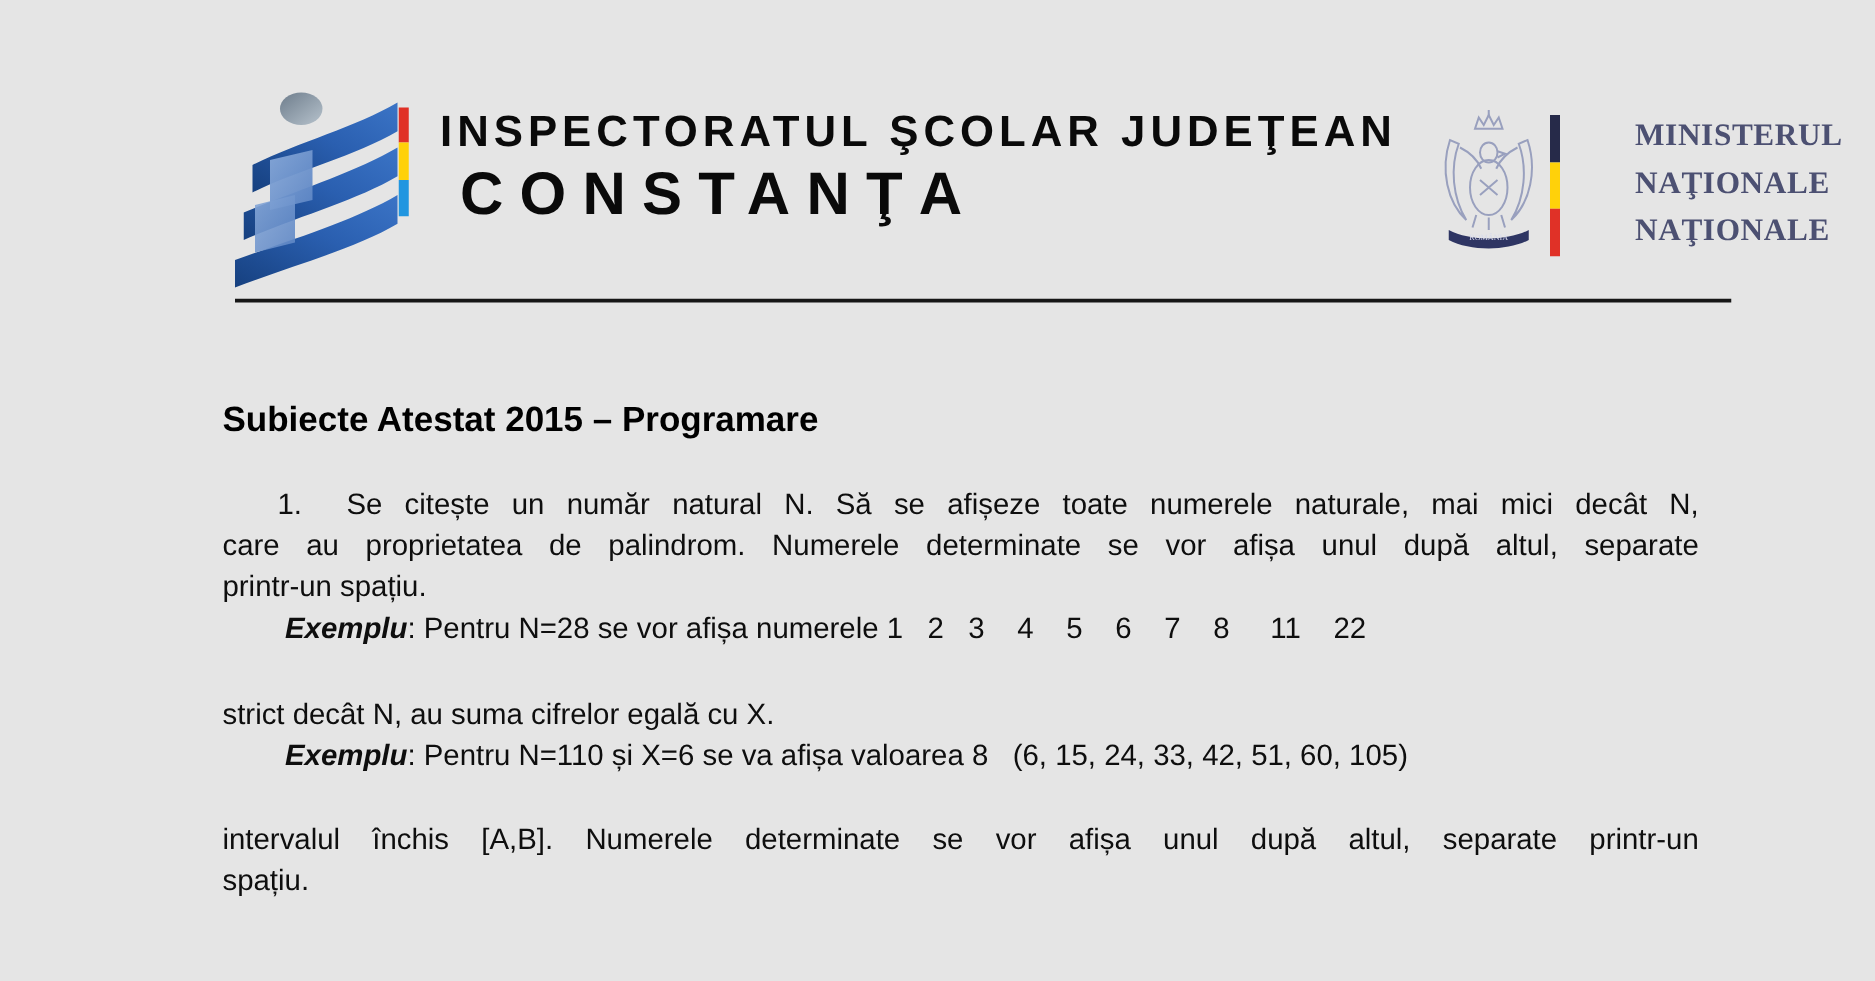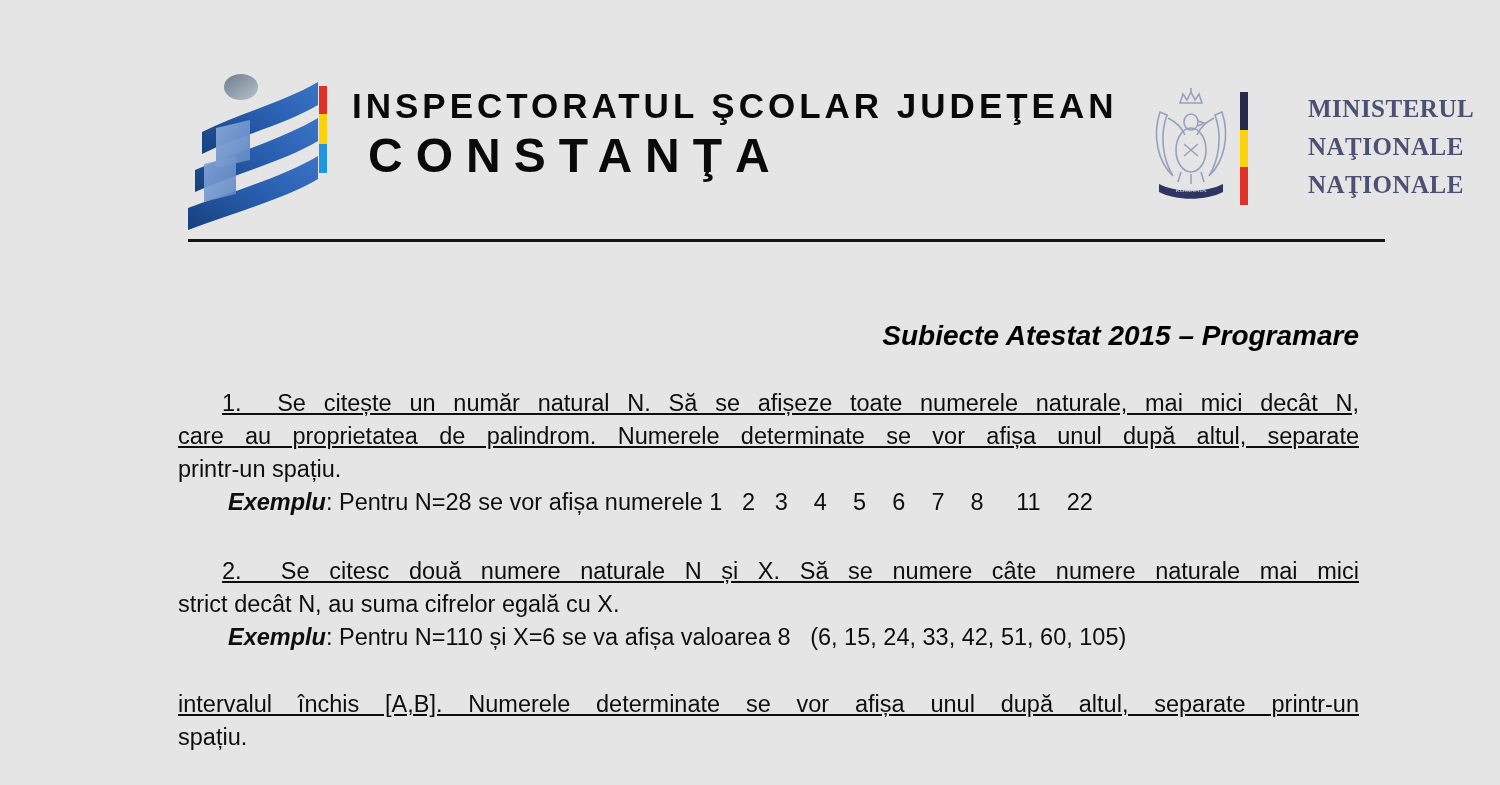--- a/index.html
+++ b/index.html
@@ -22,28 +22,28 @@
   .flagbar .seg{flex:1;}
   .ministry{
     position:absolute; left:1308px; top:90px;
     font-family:"Liberation Serif", serif; font-size:25px; line-height:38px;
     letter-spacing:0.5px; font-weight:700; white-space:nowrap;
   }
   .rule{position:absolute; left:188px; top:239px; width:1197px; height:3px; background:#161616;}
   
   .title{
     position:absolute; left:178px; top:320px; width:1181px;
-    text-align:right; font-size:28px; font-weight:700; color:#000;font-style:italic;
+    text-align:left; font-size:28px; font-weight:700; color:#000;
   }
   .docbody{
     position:absolute; left:178px; top:387px; width:1181px;
     font-size:23.5px; line-height:33px;
   }
   .line{min-height:33px;}
-  .justify{text-align:justify; text-align-last:justify;text-decoration:underline; -moz-text-align-last:justify;}
+  .justify{text-align:justify; text-align-last:justify; -moz-text-align-last:justify;}
   .indent{text-indent:44px;}
   .example{padding-left:50px;}
   .ex-label{font-weight:700; font-style:italic;text-align:center;}
   .ex-text{white-space:pre-wrap;}
   .para-2{margin-top:36px;}
   .para-3{margin-top:34px;}
 </style>
 </head>
 <body>
 
@@ -120,21 +120,20 @@
     <div class="para">
       <div class="line justify indent">1.&nbsp; Se citește un număr natural N. Să se afișeze toate numerele naturale, mai mici decât N,</div>
       <div class="line justify">care au proprietatea de palindrom. Numerele determinate se vor afișa unul după altul, separate</div>
       <div class="line">printr-un spațiu.</div>
       <div class="line example">
         <span class="ex-label">Exemplu</span><span class="ex-text">: Pentru N=28 se vor afișa numerele 1   2   3    4    5    6    7    8     11    22</span>
       </div>
     </div>
 
     <div class="para para-2">
-      <div class="line justify indent">2.&nbsp; Se citesc două numere naturale N și X. Să se numere câte numere naturale mai mici</div>
       <div class="line">strict decât N, au suma cifrelor egală cu X.</div>
       <div class="line example">
         <span class="ex-label">Exemplu</span><span class="ex-text">: Pentru N=110 și X=6 se va afișa valoarea 8   (6, 15, 24, 33, 42, 51, 60, 105)</span>
       </div>
     </div>
 
     <div class="para para-3">
       <div class="line justify">intervalul închis [A,B]. Numerele determinate se vor afișa unul după altul, separate printr-un</div>
       <div class="line">spațiu.</div>
     </div>

